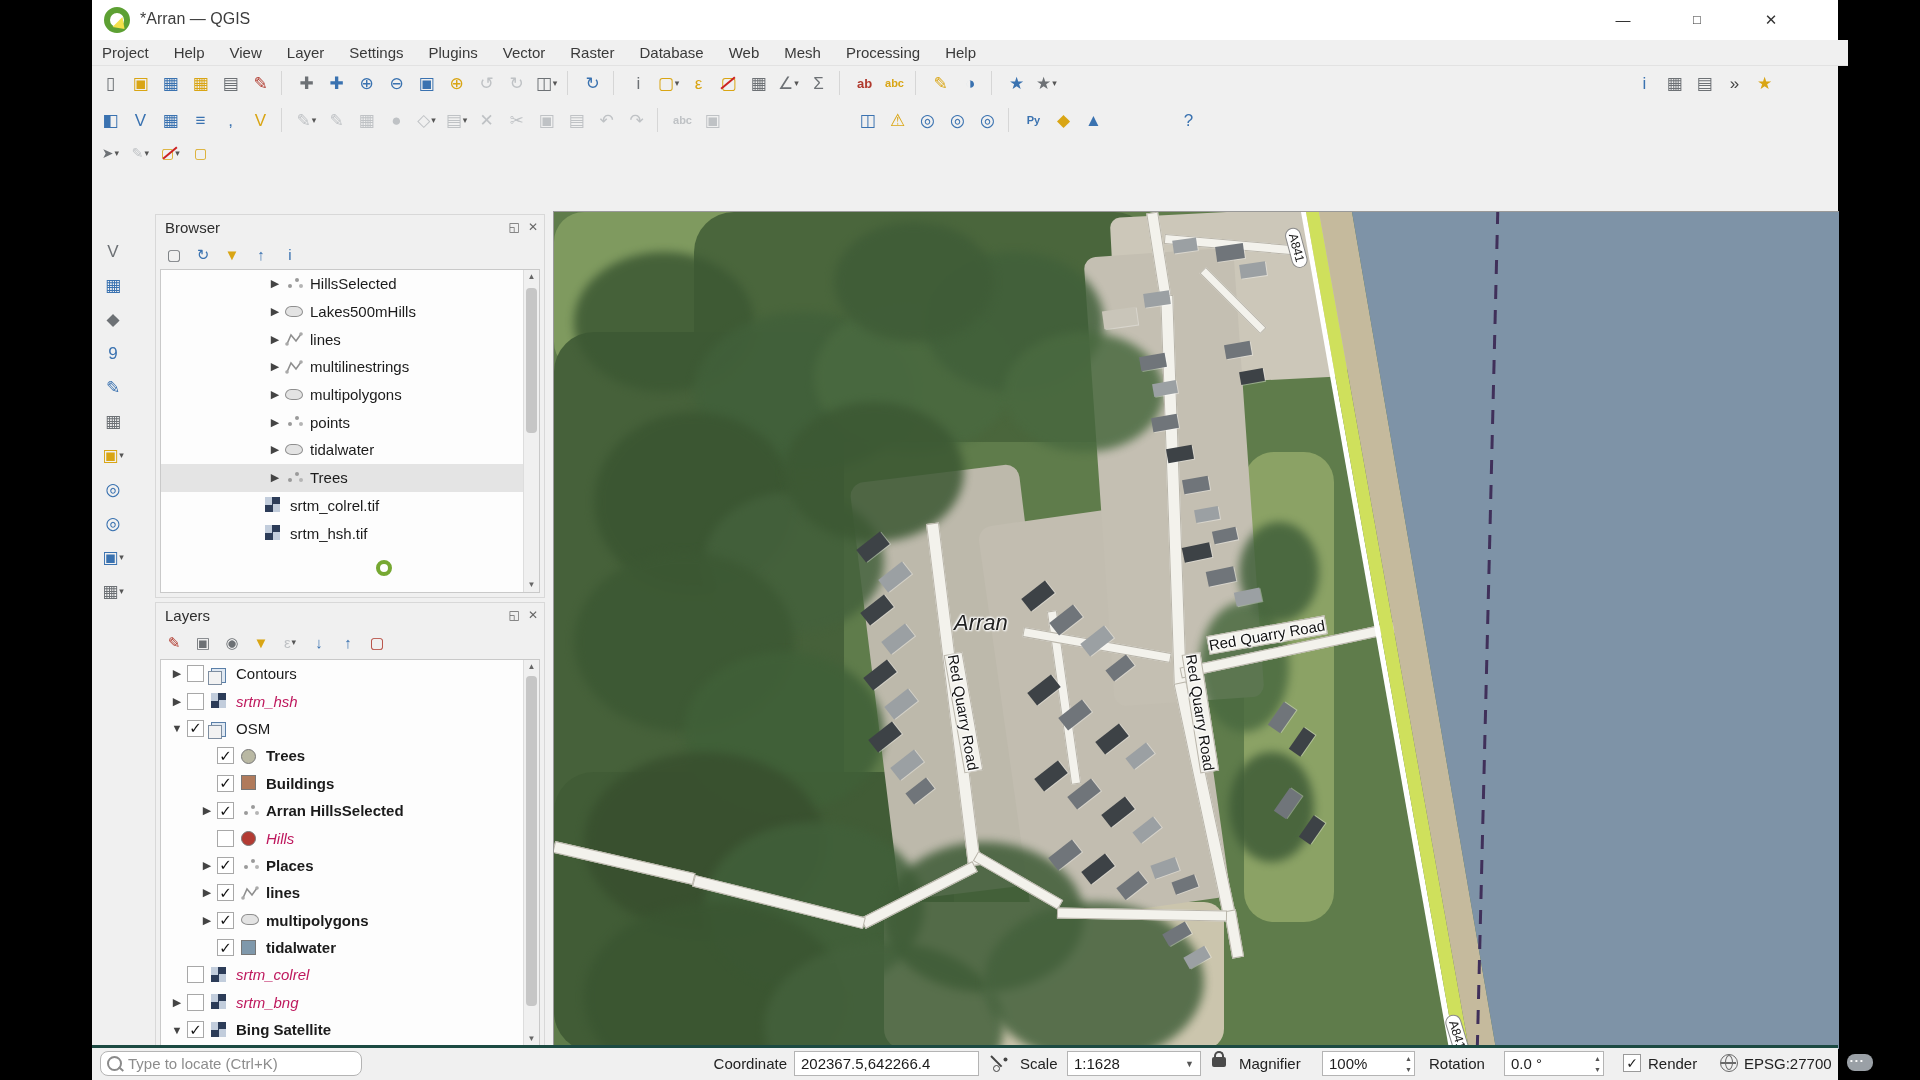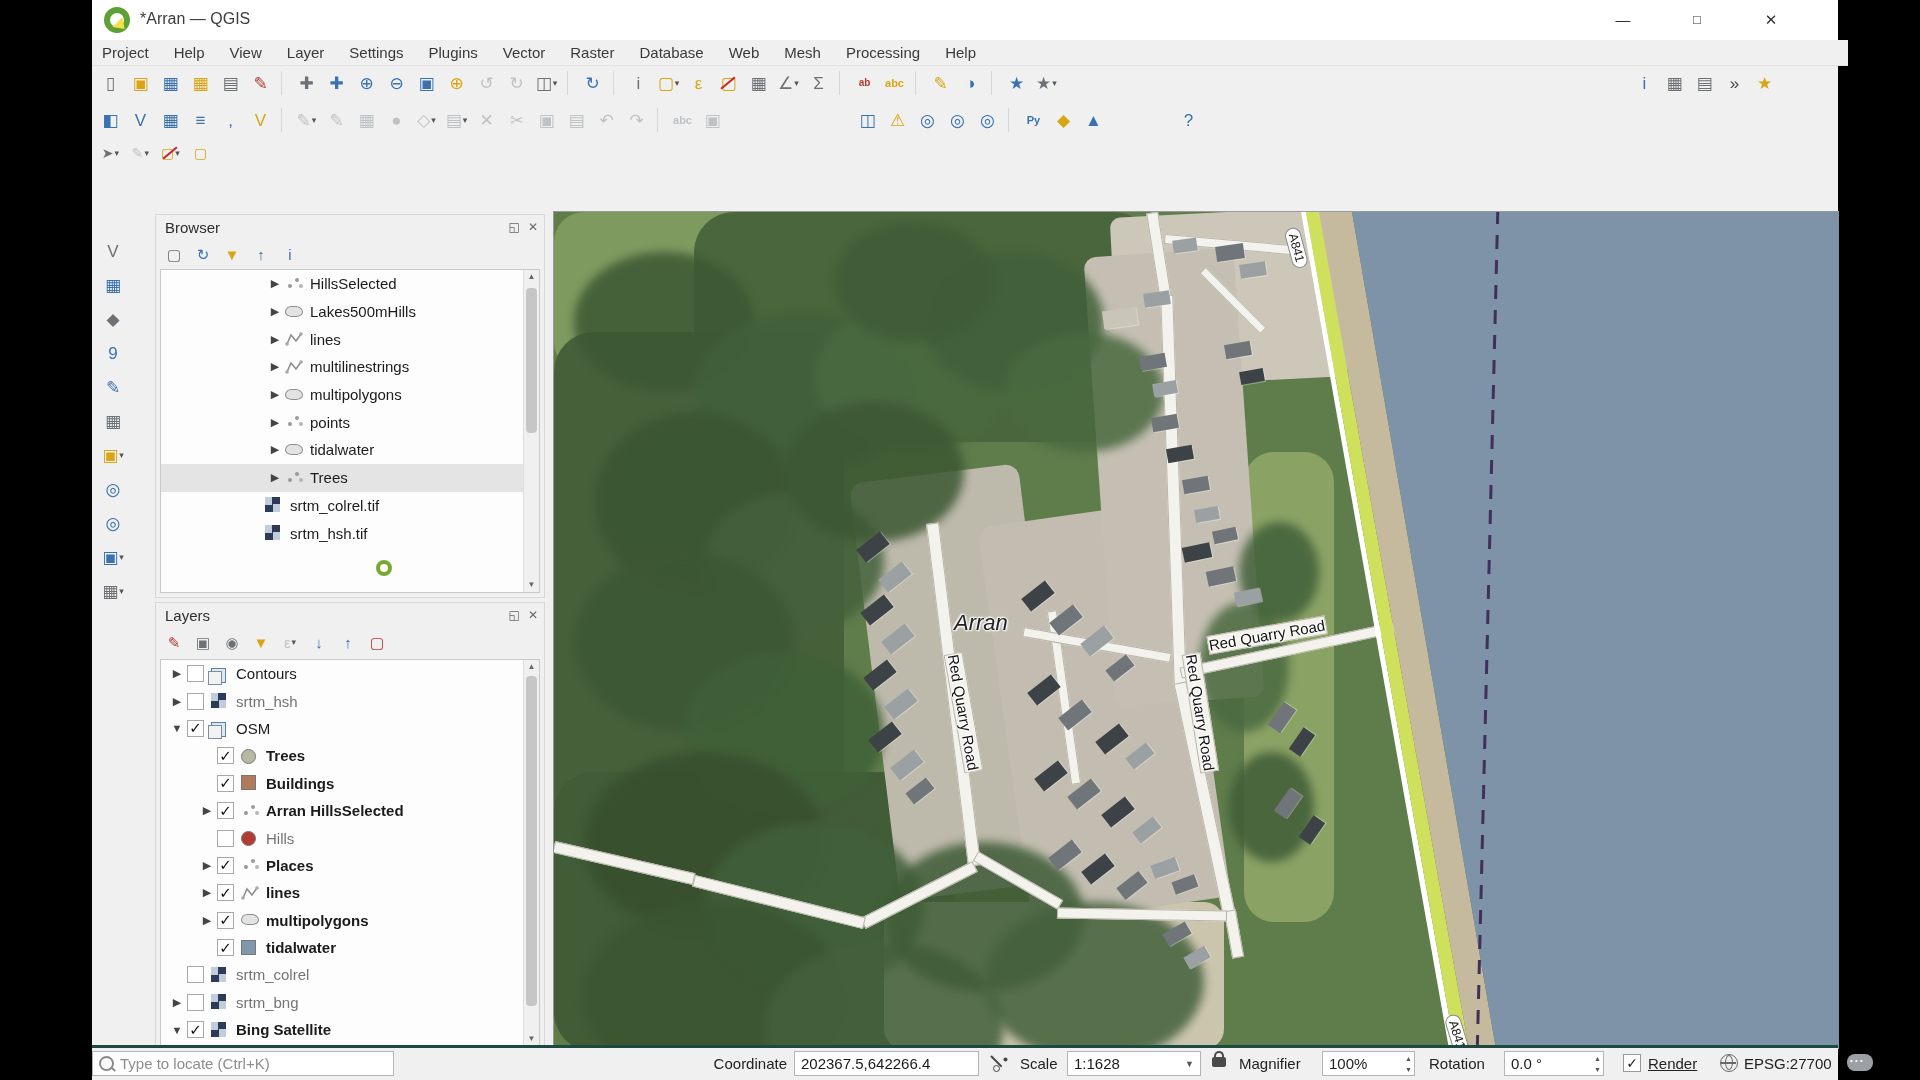--- a/index.html
+++ b/index.html
@@ -40,21 +40,21 @@
   .paneltb{position:absolute;left:7px;top:26px;height:26px;display:flex;align-items:center;gap:7px;}
   .paneltb .tbico{width:22px;height:22px;} .paneltb .g{font-size:15px;}
   .treebox{position:absolute;left:4px;right:4px;background:#fdfdfd;border:1px solid #c9c9c9;overflow:hidden;}
   #browser-tree{top:54px;bottom:4px;}
   #layers-tree{top:56px;bottom:0px;}
   .trow{display:flex;align-items:center;height:27.7px;font-size:15px;color:#1b1b1b;white-space:nowrap;}
   .trow.sel{background:#e4e4e4;}
   .arrowbox{width:20px;text-align:center;font-size:11px;color:#444;flex:0 0 20px;}
   .cb{width:17px;height:17px;border:1px solid #a8a8a8;background:#fff;margin-right:7px;flex:0 0 17px;display:flex;align-items:center;justify-content:center;font-size:15px;font-weight:bold;color:#111;box-sizing:border-box;}
   .lbl{margin-left:7px;}
-  .lbl.b{font-weight:bold;} .lbl.i{color:#737373;}
+  .lbl.b{font-weight:bold;} .lbl.i{font-style:italic;color:#be185d;}
   
   .ticon{width:18px;height:16px;position:relative;flex:0 0 18px;}
   .ico-points:before{content:"";position:absolute;left:3px;top:8px;width:4px;height:4px;border-radius:50%;background:#9a9a9a;box-shadow:7px -6px 0 #9a9a9a,11px 0 0 #b5b5b5;}
   .ico-polygon{border:1.5px solid #8e8e8e;border-radius:45% 55% 50% 50%/70% 70% 60% 60%;background:#e3e3e3;height:11px;margin-top:2px;box-sizing:border-box;}
   .ico-raster{width:15px;height:15px;background:conic-gradient(#2c3c58 0 25%,#c2cddc 0 50%,#2c3c58 0 75%,#c2cddc 0);}
   .ico-group{width:13px;height:13px;border:1.5px solid #5a7fa8;background:#dfe8f2;margin-top:2px;}
   .ico-group:before{content:"";position:absolute;left:-3px;top:5px;width:12px;height:12px;border:1.5px solid #7d8da0;background:#f2f2f2;}
   .ico-circle{width:13px;height:13px;border-radius:50%;border:1px solid #777;margin-top:1px;}
   .ico-square{width:15px;height:15px;border:1px solid #777;box-sizing:border-box;}
   .scroll{position:absolute;right:0;top:0;bottom:0;width:15px;background:#f0f0f0;border-left:1px solid #ddd;}
@@ -75,21 +75,21 @@
   .maplabel.place{font-size:22px;font-style:italic;color:#222;}
   .maplabel.pill{background:#fff;border:1px solid #8a8a8a;border-radius:9px;padding:0 5px;font-size:12.5px;text-shadow:none;color:#222;}
   
   #status-line{position:absolute;left:0;top:1045px;width:100%;height:3px;background:#1c4a42;}
   #statusbar{position:absolute;left:0;top:1048px;width:100%;height:32px;background:#f0f0f0;font-size:15px;color:#222;}
   .sb-lbl{position:absolute;top:7px;}
   .sb-box{position:absolute;top:3px;height:25px;background:#fff;border:1px solid #b4b4b4;box-sizing:border-box;font-size:15px;color:#1a1a1a;display:flex;align-items:center;padding:0 6px;}
   .sb-box input{border:none;outline:none;width:100%;font-size:15px;font-family:inherit;color:#1a1a1a;background:transparent;padding:0;}
   .spin{position:absolute;top:3px;height:25px;background:#fff;border:1px solid #b4b4b4;box-sizing:border-box;display:flex;align-items:center;padding:0 18px 0 6px;}
   .spin .arrows{position:absolute;right:2px;top:1px;display:flex;flex-direction:column;font-size:7px;color:#555;line-height:11px;}
-  #locate-box{left:0;width:302px;}
+  #locate-box{left:8px;width:262px;border-radius:8px;}
   #locate-box .mag{width:11px;height:11px;border:2px solid #8a8a8a;border-radius:50%;position:relative;margin-right:6px;flex:0 0 11px;}
   #locate-box .mag:after{content:"";position:absolute;left:9px;top:10px;width:6px;height:2px;background:#8a8a8a;transform:rotate(40deg);}
   #locate-box input::placeholder{color:#8d8d8d;}
   .sb-cb{position:absolute;top:6px;width:18px;height:18px;border:1px solid #9a9a9a;background:#fff;box-sizing:border-box;text-align:center;line-height:16px;font-weight:bold;font-size:14px;}
   .padlock{position:absolute;top:9px;width:14px;height:10px;background:#4a4a4a;border-radius:2px;}
   .padlock:before{content:"";position:absolute;left:2px;top:-6px;width:10px;height:8px;border:2.5px solid #4a4a4a;border-bottom:none;border-radius:6px 6px 0 0;box-sizing:border-box;}
   .globe{position:absolute;top:6px;width:18px;height:18px;border-radius:50%;border:1.5px solid #6a6a6a;box-sizing:border-box;}
   .globe:before{content:"";position:absolute;left:50%;top:0;width:8px;height:15px;margin-left:-4px;border:1.5px solid #6a6a6a;border-radius:50%;box-sizing:border-box;}
   .globe:after{content:"";position:absolute;left:0;top:50%;width:15px;height:1.5px;margin-top:-1px;background:#6a6a6a;}
   .bubble{position:absolute;top:6px;width:26px;height:17px;background:#9aa0a6;border-radius:8px;}
@@ -200,21 +200,21 @@
         </div>
         <div class="tbico">
           <span class="g c-g">∠</span>
           <span class="dd">▾</span>
         </div>
         <div class="tbico">
           <span class="g c-g">Σ</span>
         </div>
         <div class="tbsep"></div>
         <div class="tbico">
-          <span class="g c-r" style="font-size: 10px; font-weight: bold;">ab</span>
+          <span class="g c-r" style="font-size: 13px; font-weight: bold;">ab</span>
         </div>
         <div class="tbico">
           <span class="g c-y" style="font-size: 11px; font-weight: bold;">abc</span>
         </div>
         <div class="tbsep"></div>
         <div class="tbico">
           <span class="g c-y">✎</span>
         </div>
         <div class="tbico">
           <span class="g c-b">◑</span>
@@ -806,20 +806,20 @@
     </div>
     <div class="sb-lbl" style="left:1337px;">Rotation</div>
     <div class="spin" style="left:1412px;width:100px;">
       <span>0.0 °</span>
       <span class="arrows">
             <span>▲</span>
             <span>▼</span>
           </span>
     </div>
     <div class="sb-cb" style="left:1531px;">✓</div>
-    <div class="sb-lbl" style="left:1556px;text-decoration:underline;">Render</div>
+    <div class="sb-lbl" style="left:1556px;">Render</div>
     <div class="globe" style="left:1628px;"></div>
     <div class="sb-lbl" style="left:1652px;">EPSG:27700</div>
     <div class="bubble" style="left:1755px;"></div>
   </div>
 
  </div>
 </div>
 
 </body></html>

